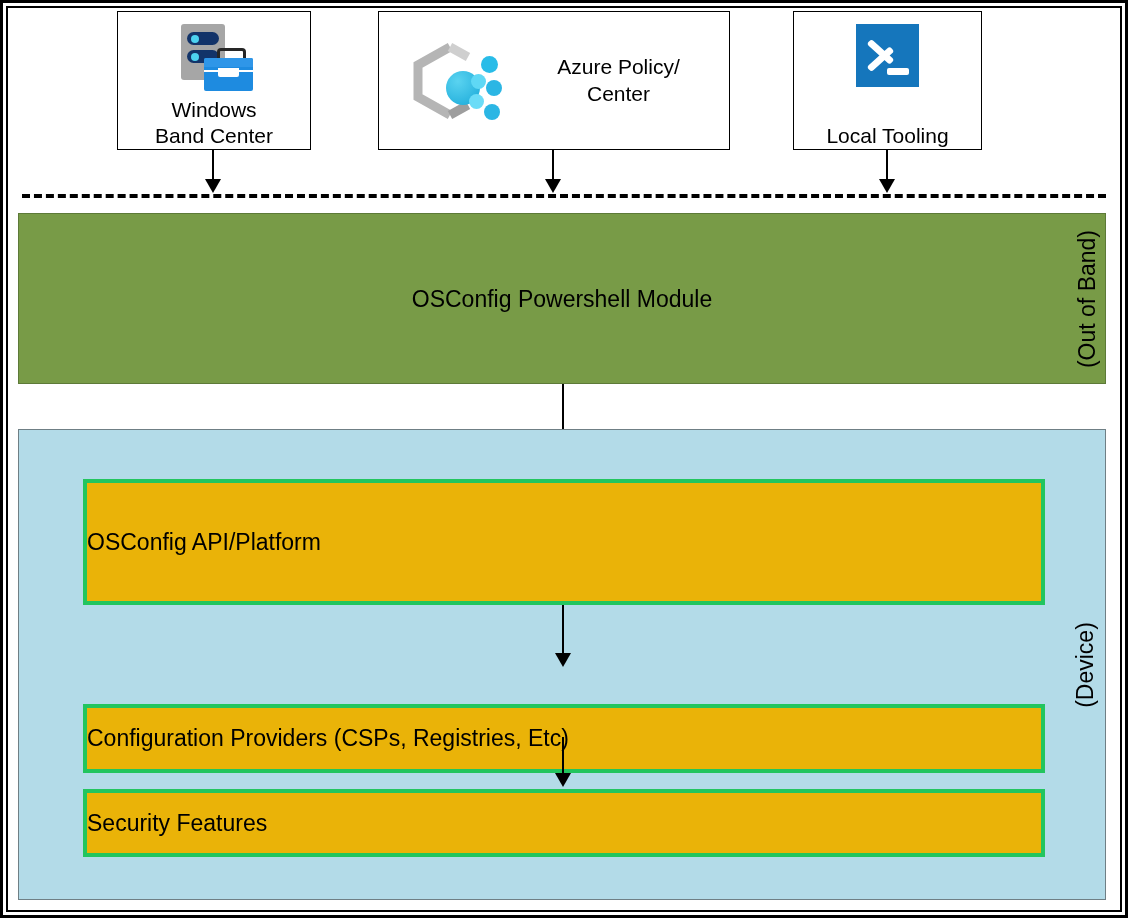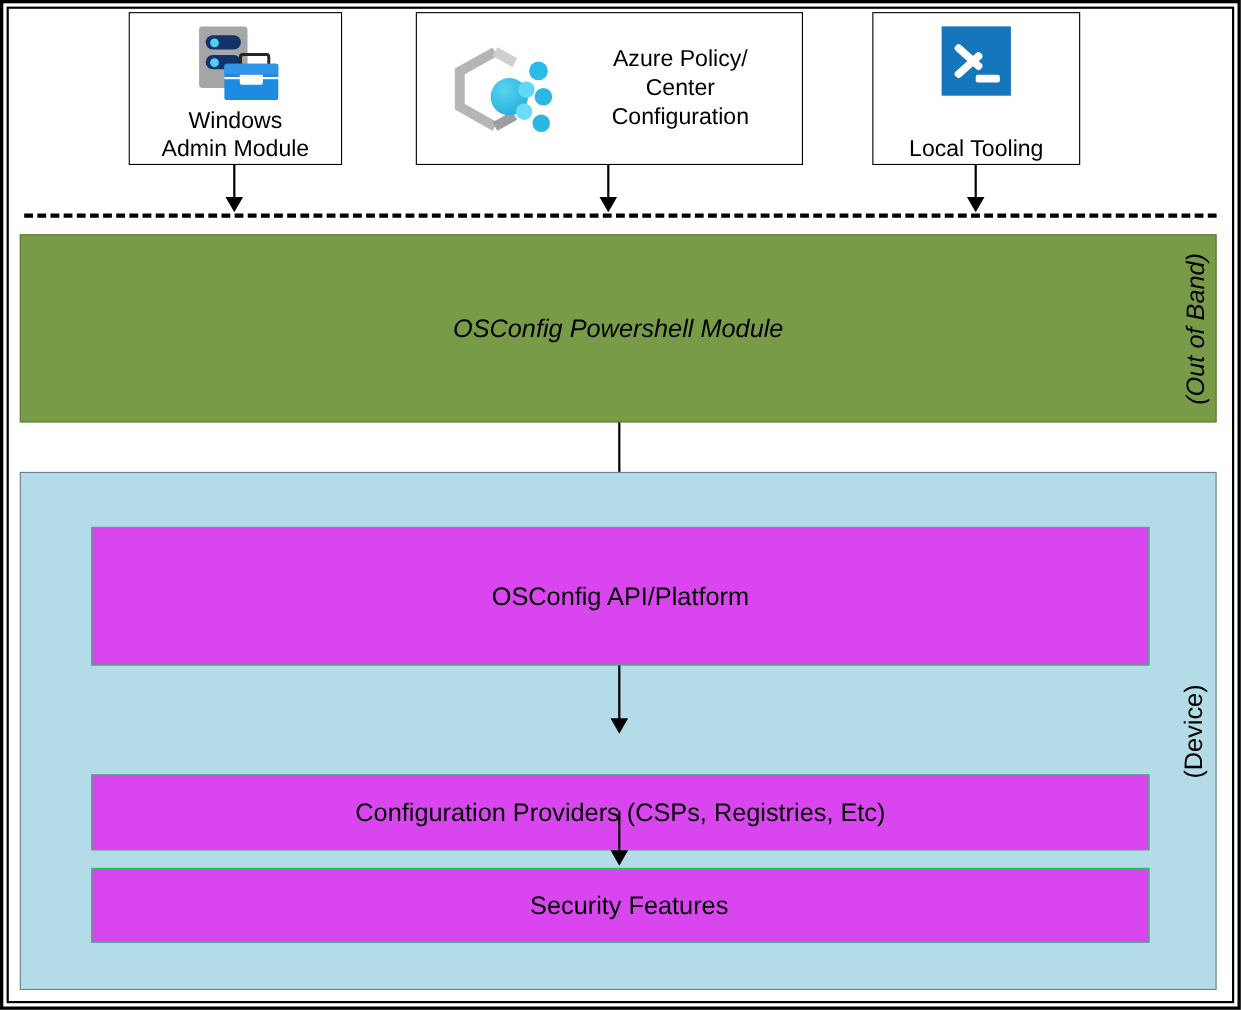--- a/index.html
+++ b/index.html
@@ -22,38 +22,38 @@
   
   .vline{position:absolute;width:2px;background:#000;}
   .vhead{position:absolute;width:0;height:0;border-left:8px solid transparent;border-right:8px solid transparent;border-top:14px solid #000;}
 
   
   .dashed{position:absolute;left:22px;top:194px;width:1084px;height:0;
           border-top:4px dashed #000;}
 
   
   .green-band{position:absolute;left:18px;top:213px;width:1088px;height:171px;
-              background:#789B47;border:1px solid #5d7a38;box-sizing:border-box;font-style:italic;}
+              background:#789B47;border:1px solid #5d7a38;box-sizing:border-box;}
   .green-title{position:absolute;left:0;right:0;top:50%;transform:translateY(-50%);
                text-align:center;font-size:23px;color:#000;}
   .rot-label{position:absolute;font-size:23px;color:#000;white-space:nowrap;
              writing-mode:vertical-rl;transform:rotate(180deg);}
   .oob{right:4px;top:50%;transform:translateY(-50%) rotate(180deg);}
 
   
   .device-band{position:absolute;left:18px;top:429px;width:1088px;height:471px;
                background:#B3DBE8;border:1px solid #6f7f85;box-sizing:border-box;}
   .dev{right:6px;top:50%;transform:translateY(-50%) rotate(180deg);}
 
-  .dev-box{position:absolute;background:#d946ef;border:1px solid #22c55e;box-sizing:border-box;
-           display:flex;align-items:center;justify-content:center;}
+  .dev-box{position:absolute;background:#eab308;border:4px solid #22c55e;box-sizing:border-box;
+           display:flex;align-items:center;}
   .dev-box span{font-size:23px;color:#000;}
   .dbx1{left:83px;top:479px;width:962px;height:126px;}
   .dbx2{left:83px;top:668px;width:962px;height:69px;margin-top:36px;}
-  .dbx3{left:83px;top:789px;width:962px;height:68px;padding-left:16px;}
+  .dbx3{left:83px;top:789px;width:962px;height:68px;}
 
   
   .icon-wac{position:relative;width:82px;height:72px;margin-top:4px;}
   .wac-server{position:absolute;left:8px;top:0;width:44px;height:56px;background:#A6A6A6;border-radius:3px;}
   .wac-pill{position:absolute;left:14px;width:32px;height:13px;background:#123369;border-radius:7px;}
   .wac-pill.p1{top:8px;} .wac-pill.p2{top:26px;}
   .wac-dot{position:absolute;width:8px;height:8px;border-radius:50%;background:#4CD2F0;}
   .wac-dot.d1{left:18px;top:10.5px;} .wac-dot.d2{left:18px;top:28.5px;}
   .wac-tb{position:absolute;left:31px;top:34px;width:49px;height:33px;background:#1E8BE0;border-radius:2px;}
   .wac-tb-top{position:absolute;left:31px;top:34px;width:49px;height:9px;background:#2F96E8;border-radius:2px 2px 0 0;}
@@ -96,42 +96,41 @@
       <div class="wac-dot d1"></div>
       <div class="wac-dot d2"></div>
       <div class="wac-handle"></div>
       <div class="wac-tb"></div>
       <div class="wac-tb-top"></div>
       <div class="wac-tb-line"></div>
       <div class="wac-tb-latch"></div>
     </div>
     <div class="src-label">
       <div>Windows</div>
-      <div>Admin Module</div>
+      <div>Band Center</div>
     </div>
   </div>
 
   <div class="src-box box-azp">
     <div class="icon-az">
       <svg class="az-hex" viewBox="0 0 64 76">
         <path d="M40 4 L8 22 L8 54 L40 72" fill="none" stroke="#B5B5B5" stroke-width="9" stroke-linejoin="miter"></path>
         <path d="M40 4 L58 14" fill="none" stroke="#CFCFCF" stroke-width="9"></path>
         <path d="M40 72 L58 62" fill="none" stroke="#9E9E9E" stroke-width="9"></path>
       </svg>
       <div class="az-big"></div>
       <div class="az-s a"></div>
       <div class="az-s b"></div>
       <div class="az-s c"></div>
       <div class="az-s d"></div>
       <div class="az-s e"></div>
     </div>
     <div class="az-text">
       <div>Azure Policy/</div>
       <div>Center</div>
-      <div>Configuration</div>
     </div>
   </div>
 
   <div class="src-box box-loc">
     <div class="icon-ps">
       <div class="ps-chev1"></div>
       <div class="ps-chev2"></div>
       <div class="ps-under"></div>
     </div>
     <div class="src-label" style="margin-top:20px">Local Tooling</div>

